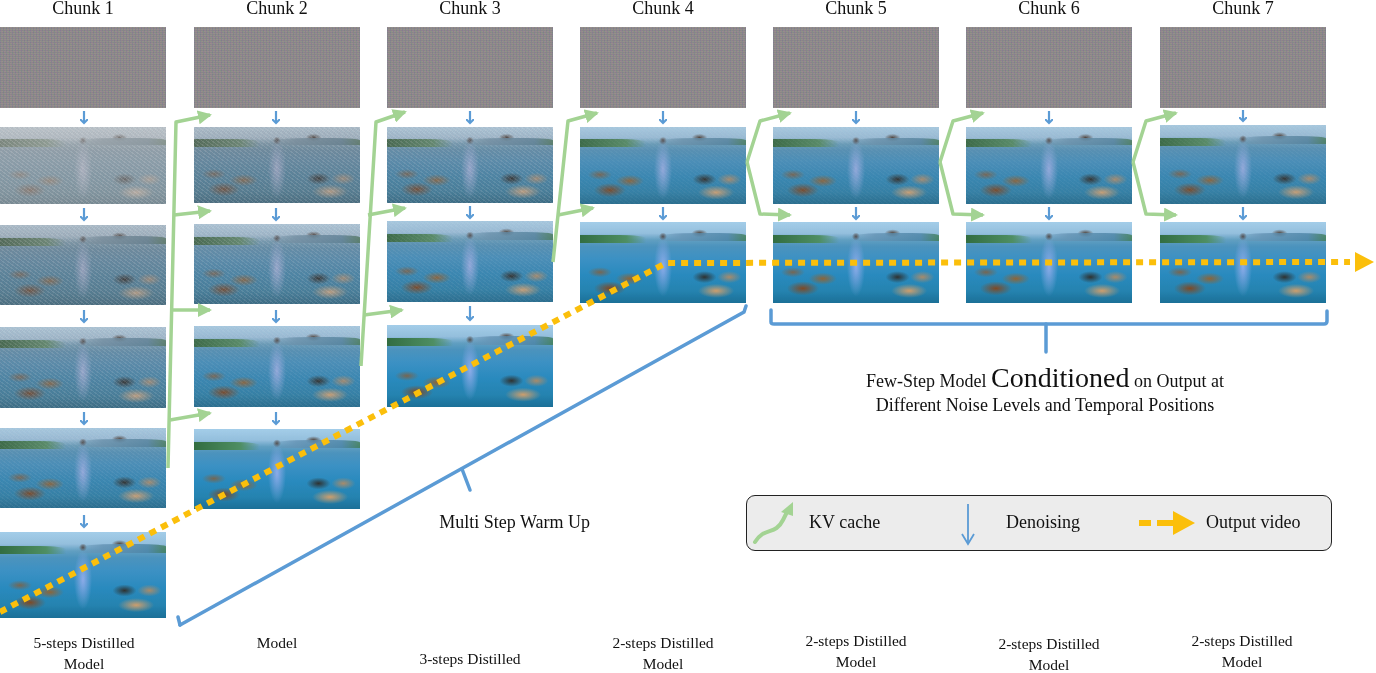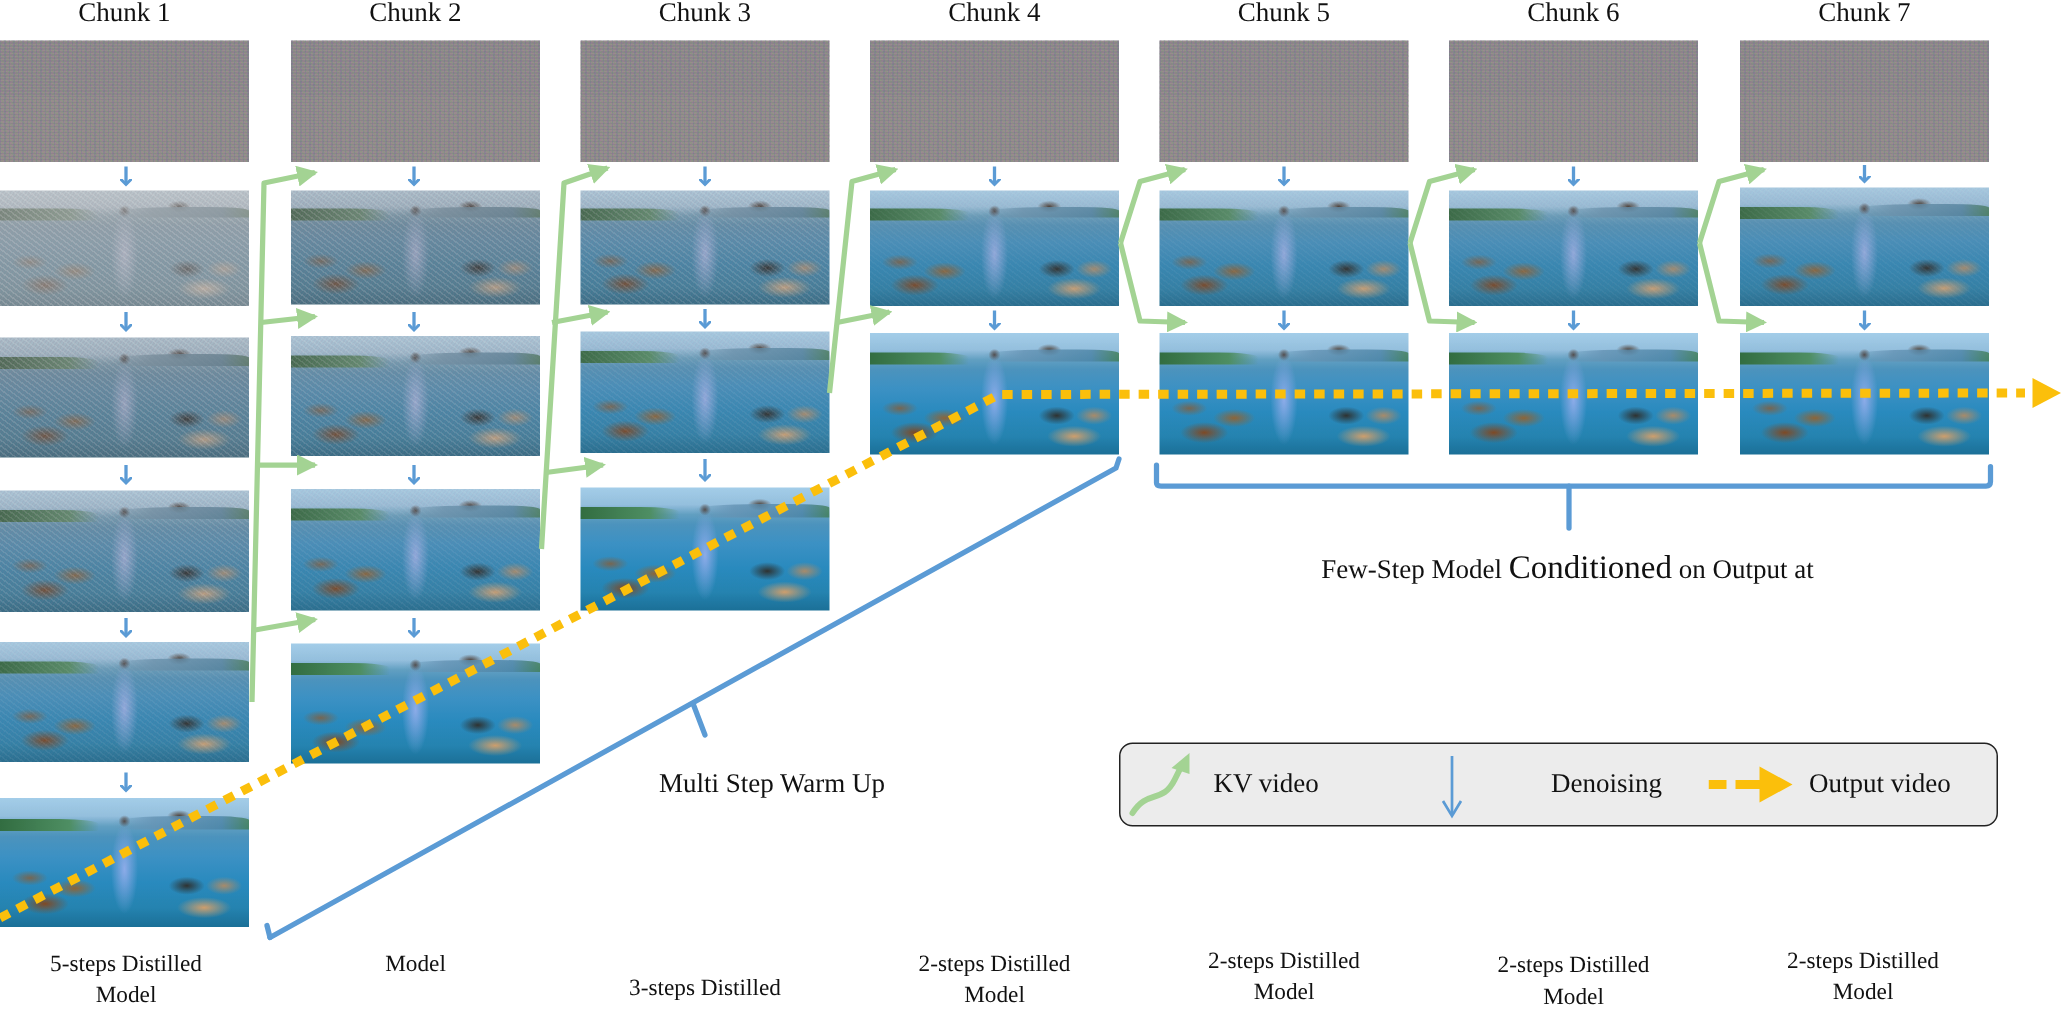--- a/index.html
+++ b/index.html
@@ -36,21 +36,21 @@
   .n2 { filter:saturate(0.7) contrast(0.85); }
   .n3 { filter:saturate(0.85) contrast(0.95); }
   .n4 { filter:saturate(1.1); }
   .n5 { filter:saturate(1.3) contrast(1.05); }
   .noisy-overlay { position:absolute; inset:0; pointer-events:none;
     background-image:
       repeating-linear-gradient(37deg, rgba(255,255,255,0.18) 0 1px, transparent 1px 3px),
       repeating-linear-gradient(-53deg, rgba(160,120,160,0.15) 0 1px, transparent 1px 2px); }
   .bottom-label { position:absolute; top:632px; width:180px; text-align:center; font-size:15.5px; line-height:21px; }
   .caption { position:absolute; text-align:center; font-size:18px; line-height:24px; }
-  .caption .big { font-size:22px; }
+  .caption .big { font-size:28px; }
   .legend { position:absolute; left:746px; top:495px; width:586px; height:56px;
     background:#ececec; border:1.5px solid #222; border-radius:9px; box-sizing:border-box; }
   .legend-label { position:absolute; top:16px; font-size:18px; }
   svg.overlay { position:absolute; left:0; top:0; pointer-events:none; }
 </style>
 </head>
 <body>
 
 <div class="chunk-title" style="left:0px;">Chunk 1</div>
 <div class="chunk-title" style="left:194px;">Chunk 2</div>
@@ -198,33 +198,34 @@
 
   <g stroke="#5b9bd5" stroke-width="3.5" fill="none" stroke-linecap="round">
     <path d="M771,310 L771,322 Q771,324 774,324 L1324,324 Q1327,324 1327,321 L1327,311"></path>
     <line x1="1046" y1="324" x2="1046" y2="352"></line>
   </g>
 </svg>
 
 <div class="caption" style="left:380px;top:510px;width:210px;text-align:right;">Multi Step Warm Up</div>
 <div class="caption" style="left:760px;top:366px;width:570px;">
   <span>Few-Step Model </span><span class="big">Conditioned</span><span> on Output at</span><br>
+  <span>Different Noise Levels and Temporal Positions</span>
 </div>
 
 <div class="legend">
   <svg style="position:absolute;left:4px;top:4px;" width="50" height="46" viewBox="0 0 50 46">
     <path d="M4,42 C14,26 24,36 32,20 L36,12" stroke="#a3d393" stroke-width="4" fill="none" stroke-linecap="round"></path>
     <path d="M30,12 L42,2 L42,16 Z" fill="#a3d393"></path>
   </svg>
-  <span class="legend-label" style="left:62px;">KV video</span>
+  <span class="legend-label" style="left:62px;">KV cache</span>
   <svg style="position:absolute;left:214px;top:6px;" width="14" height="44" viewBox="0 0 14 44">
     <line x1="7" y1="2" x2="7" y2="40" stroke="#5b9bd5" stroke-width="1.8"></line>
     <path d="M1,32 L7,42 L13,32" stroke="#5b9bd5" stroke-width="1.8" fill="none"></path>
   </svg>
-  <span class="legend-label" style="left:287px;">Denoising</span>
+  <span class="legend-label" style="left:259px;">Denoising</span>
   <svg style="position:absolute;left:392px;top:14px;" width="58" height="26" viewBox="0 0 58 26">
     <rect x="0" y="10" width="12" height="6" fill="#fbbf0b"></rect>
     <rect x="18" y="10" width="18" height="6" fill="#fbbf0b"></rect>
     <path d="M34,1 L56,13 L34,25 Z" fill="#fbbf0b"></path>
   </svg>
   <span class="legend-label" style="left:459px;">Output video</span>
 </div>
 
 <div class="bottom-label" style="left:-6px;">
   <div>5-steps Distilled</div>

